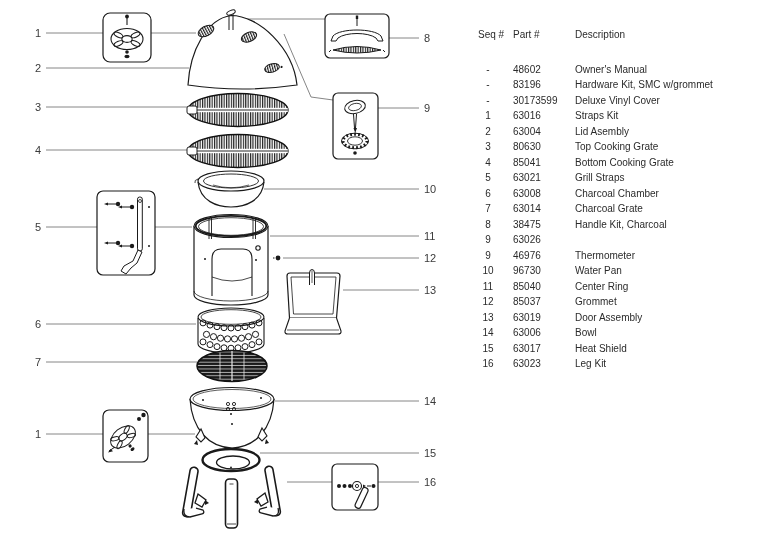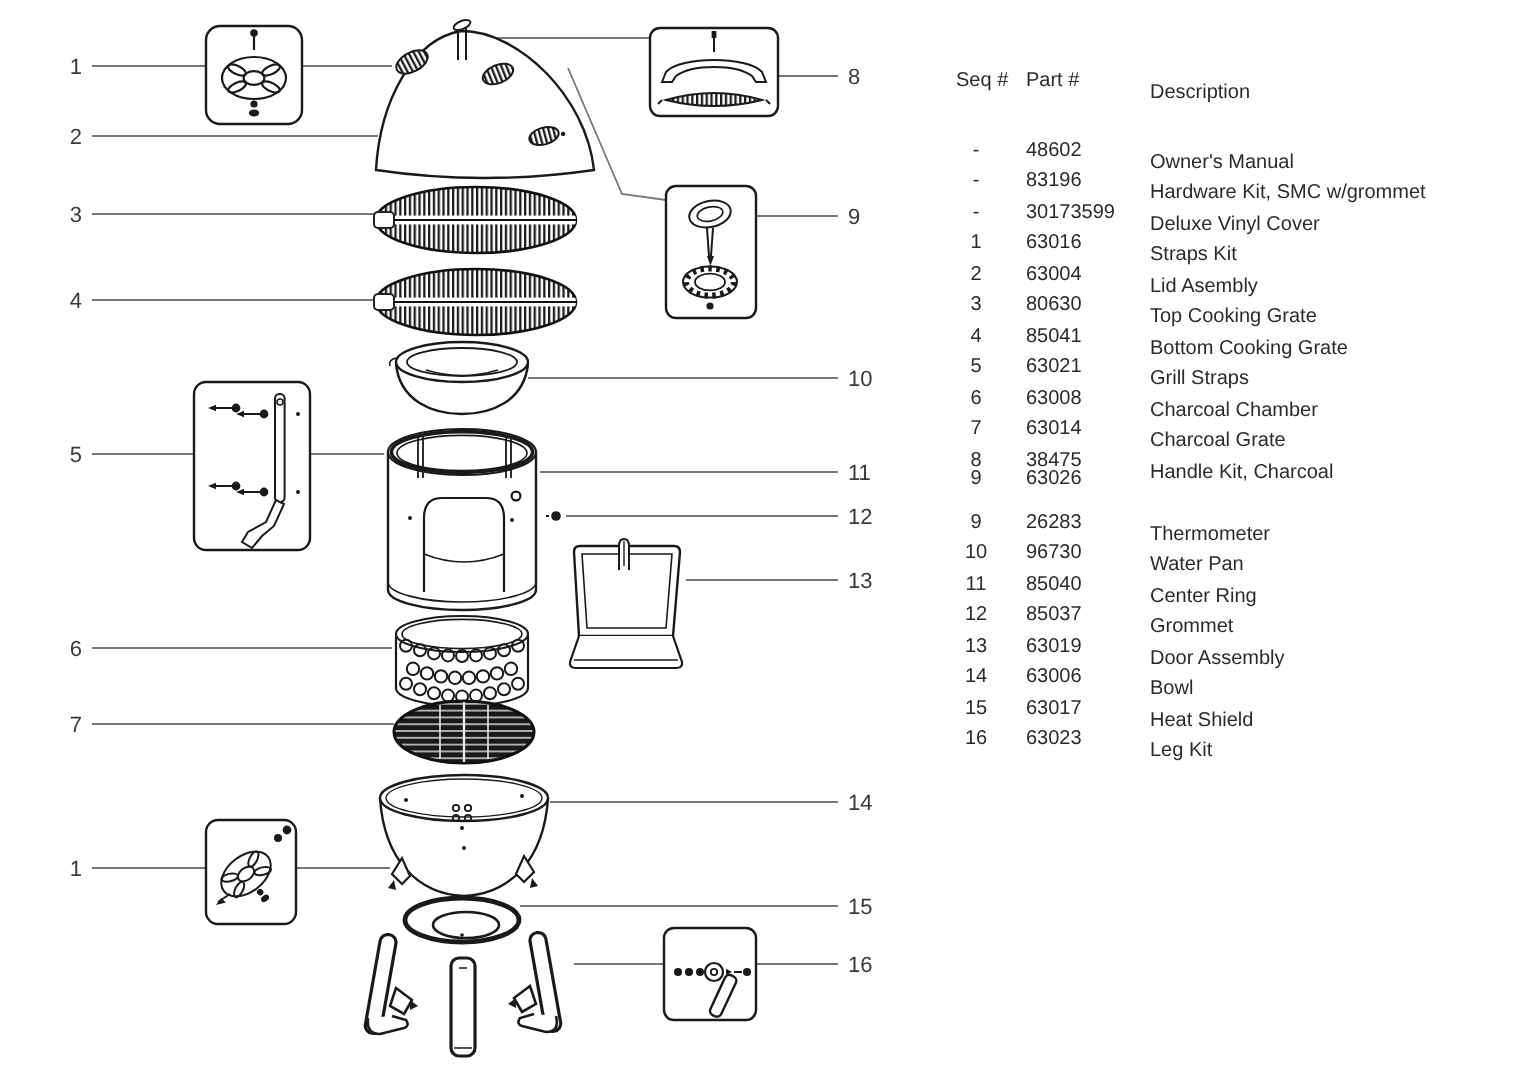--- a/index.html
+++ b/index.html
@@ -4,21 +4,21 @@
 <style>
   html,body{margin:0;padding:0;background:#fff;}
   .page{position:relative;width:768px;height:542px;background:#fff;overflow:hidden;
         font-family:"Liberation Sans",sans-serif;}
   svg text.num{font-family:"Liberation Sans",sans-serif;font-size:11px;fill:#3a3a3a;}
   .parts-table{position:absolute;left:476px;top:27px;width:292px;color:#2b2b2b;
         font-size:10px;line-height:15.5px;}
   .prow{display:grid;grid-template-columns:34px 65px auto;height:15.5px;align-items:center;}
   .prow .seq{text-align:center;padding-right:10px;white-space:nowrap;}
   .prow .part{padding-left:3px;white-space:nowrap;}
-  .prow .desc{white-space:nowrap;margin-top:12px;}
+  .prow .desc{white-space:nowrap;}
   .thead .seq{text-align:left;padding-left:2px;}
   .tbody{margin-top:19px;}
 </style>
 </head>
 <body>
 
 <div class="page">
 
 <svg width="460" height="542" viewBox="0 0 460 542" style="position:absolute;left:0;top:0;">
   <defs>
@@ -385,21 +385,21 @@
           <span class="seq">8</span>
           <span class="part">38475</span>
           <span class="desc">Handle Kit, Charcoal</span>
         </div>
         <div class="prow">
           <span class="seq">9</span>
           <span class="part">63026</span>
         </div>
         <div class="prow">
           <span class="seq">9</span>
-          <span class="part">26283</span>
+          <span class="part">46976</span>
           <span class="desc">Thermometer</span>
         </div>
         <div class="prow">
           <span class="seq">10</span>
           <span class="part">96730</span>
           <span class="desc">Water Pan</span>
         </div>
         <div class="prow">
           <span class="seq">11</span>
           <span class="part">85040</span>

